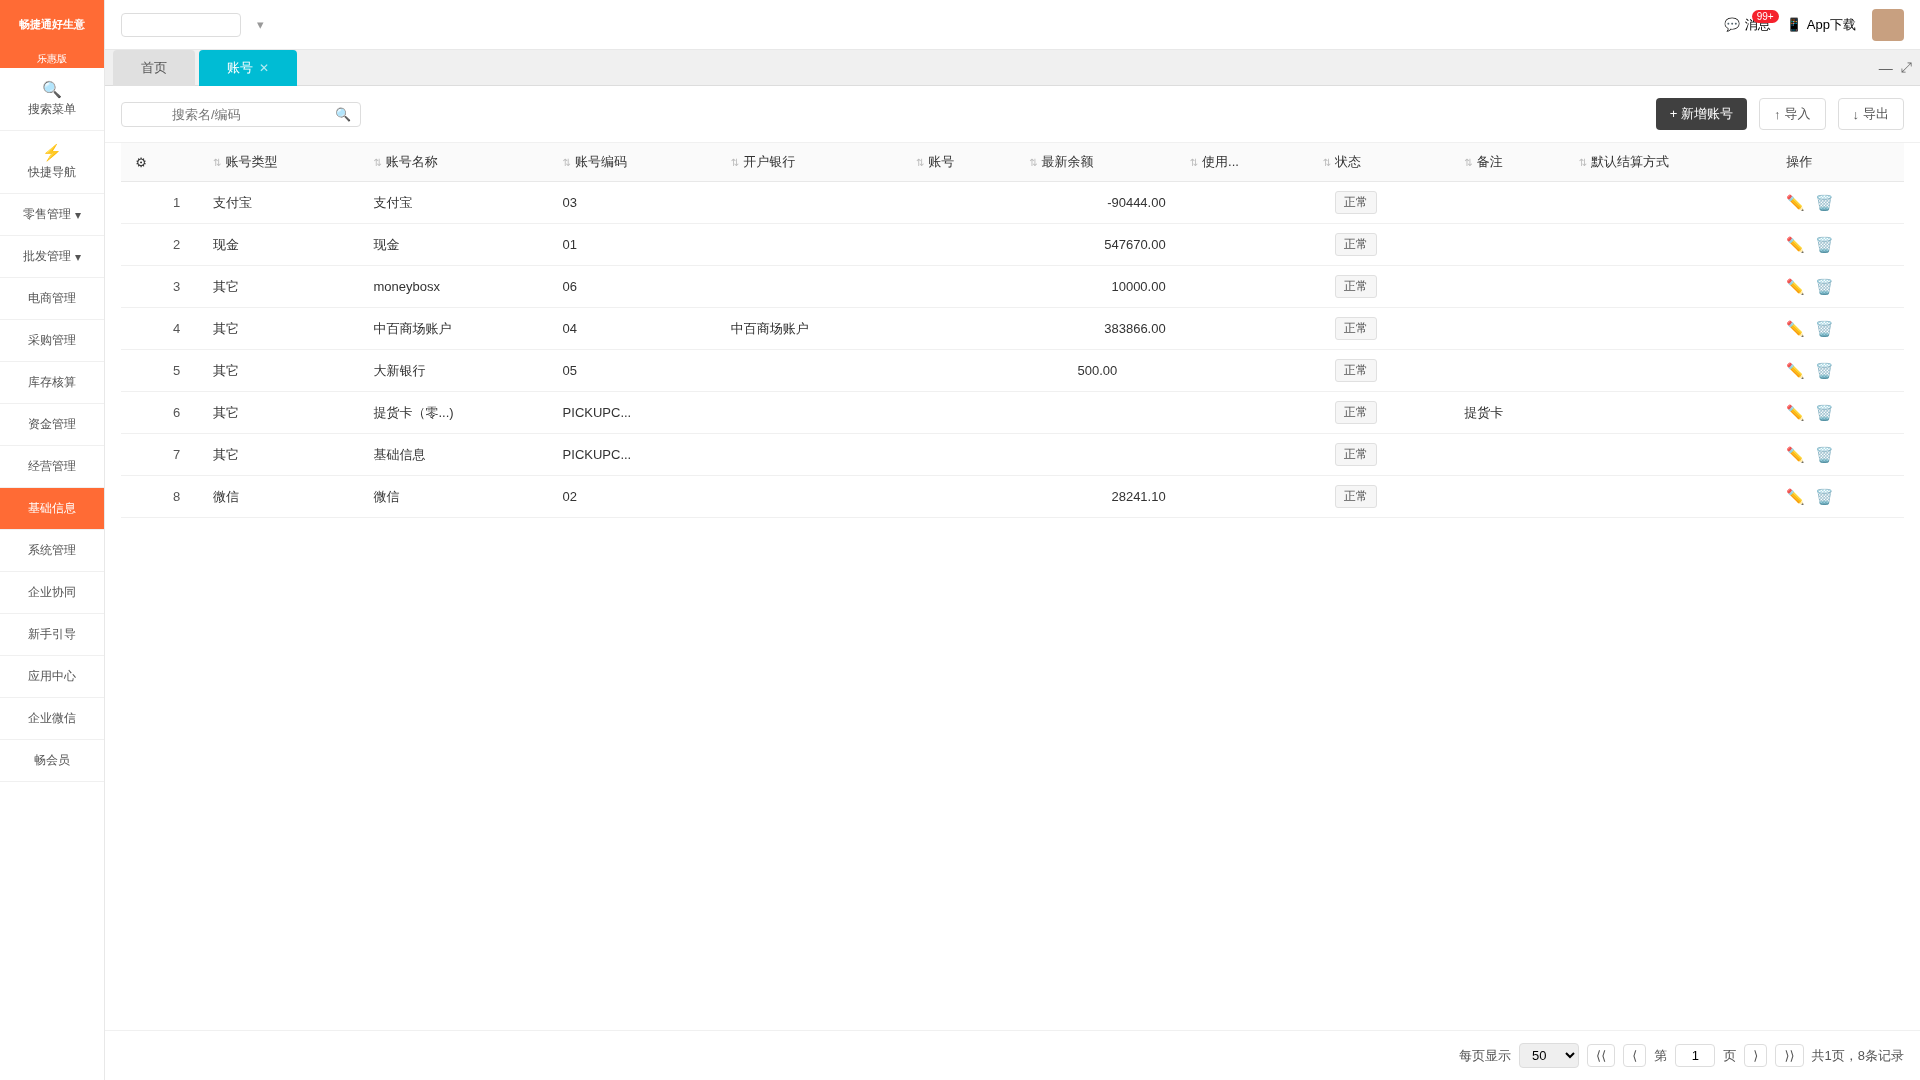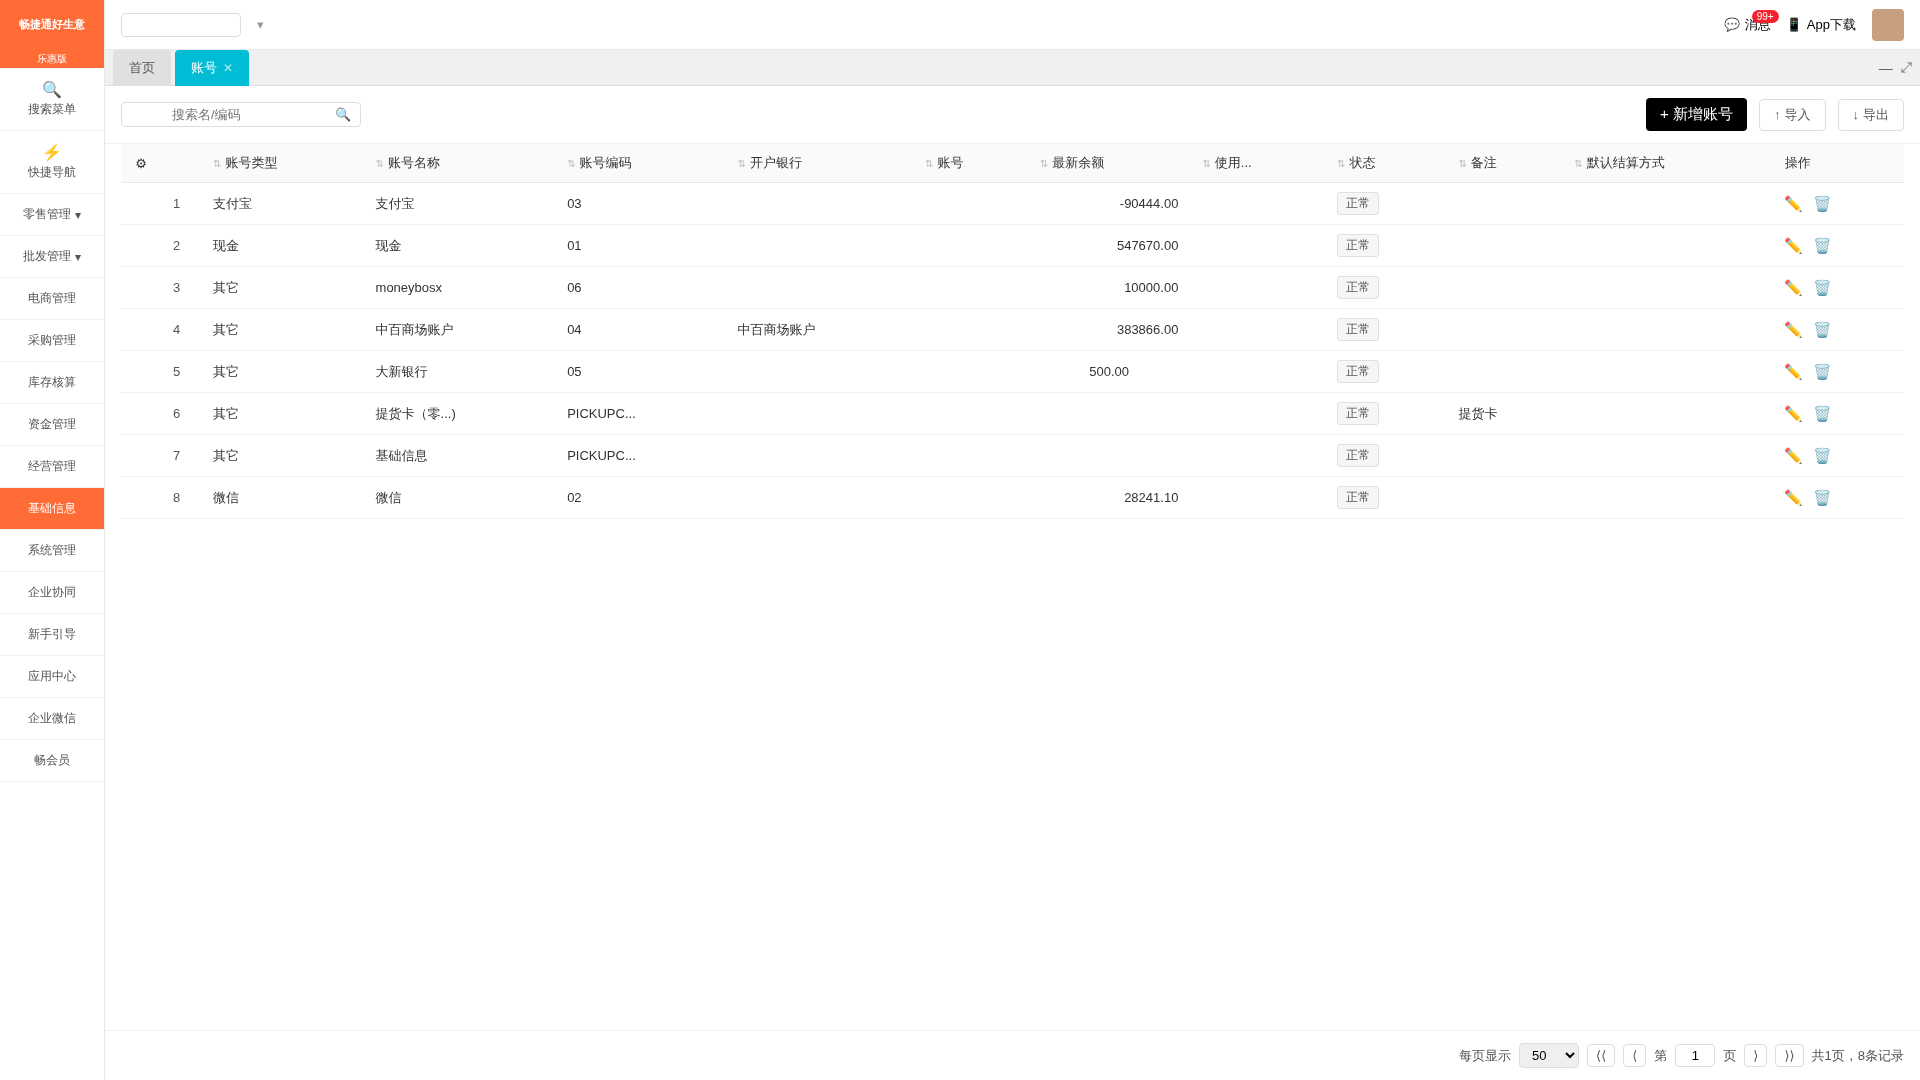--- a/index.html
+++ b/index.html
@@ -125,21 +125,21 @@
     .tabs-bar {
       background: #f0f0f0;
       display: flex;
       align-items: center;
       height: 36px;
       border-bottom: 1px solid #ddd;
       flex-shrink: 0;
       padding: 0 8px;
     }
     .tab {
-      padding: 6px 16px;
+      padding: 6px 28px;
       cursor: pointer;
       font-size: 13px;
       border-radius: 4px 4px 0 0;
       display: flex;
       align-items: center;
       gap: 6px;
       height: 36px;
     }
     .tab.active {
       background: #00bcd4;
@@ -196,27 +196,27 @@
     .search-icon-btn {
       cursor: pointer;
       color: #999;
     }
     .toolbar-right {
       display: flex;
       align-items: center;
       gap: 12px;
     }
     .btn-add {
-      background: #000000;
+      background: #404040;
       color: white;
       border: none;
       border-radius: 4px;
       padding: 7px 14px;
       cursor: pointer;
-      font-size: 15px;
+      font-size: 13px;
       display: flex;
       align-items: center;
       gap: 4px;
     }
     .btn-outline {
       background: white;
       color: #555;
       border: 1px solid #ddd;
       border-radius: 4px;
       padding: 6px 14px;
@@ -269,20 +269,21 @@
     }
     .td-num { color: #555; }
     .status-badge {
       display: inline-block;
       background: #f6f6f6;
       border: 1px solid #e0e0e0;
       border-radius: 3px;
       padding: 2px 8px;
       font-size: 12px;
       color: #555;
+      margin-left: 12px;
     }
     .action-btns {
       display: flex;
       gap: 10px;
     }
     .action-icon {
       cursor: pointer;
       color: #aaa;
       font-size: 15px;
     }

